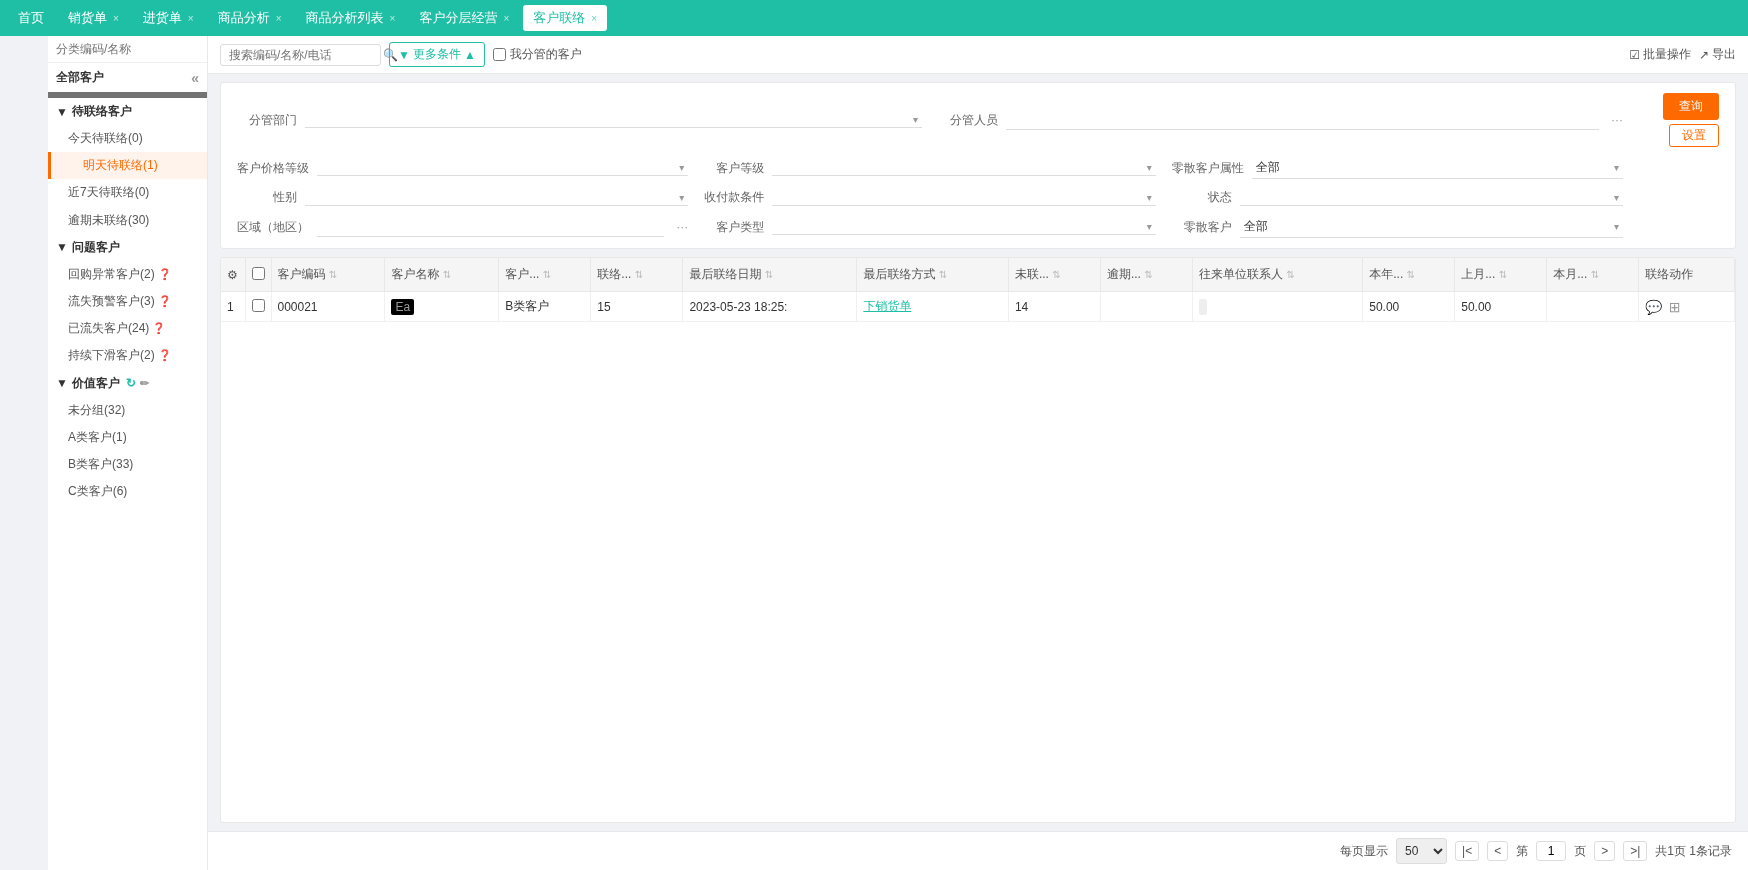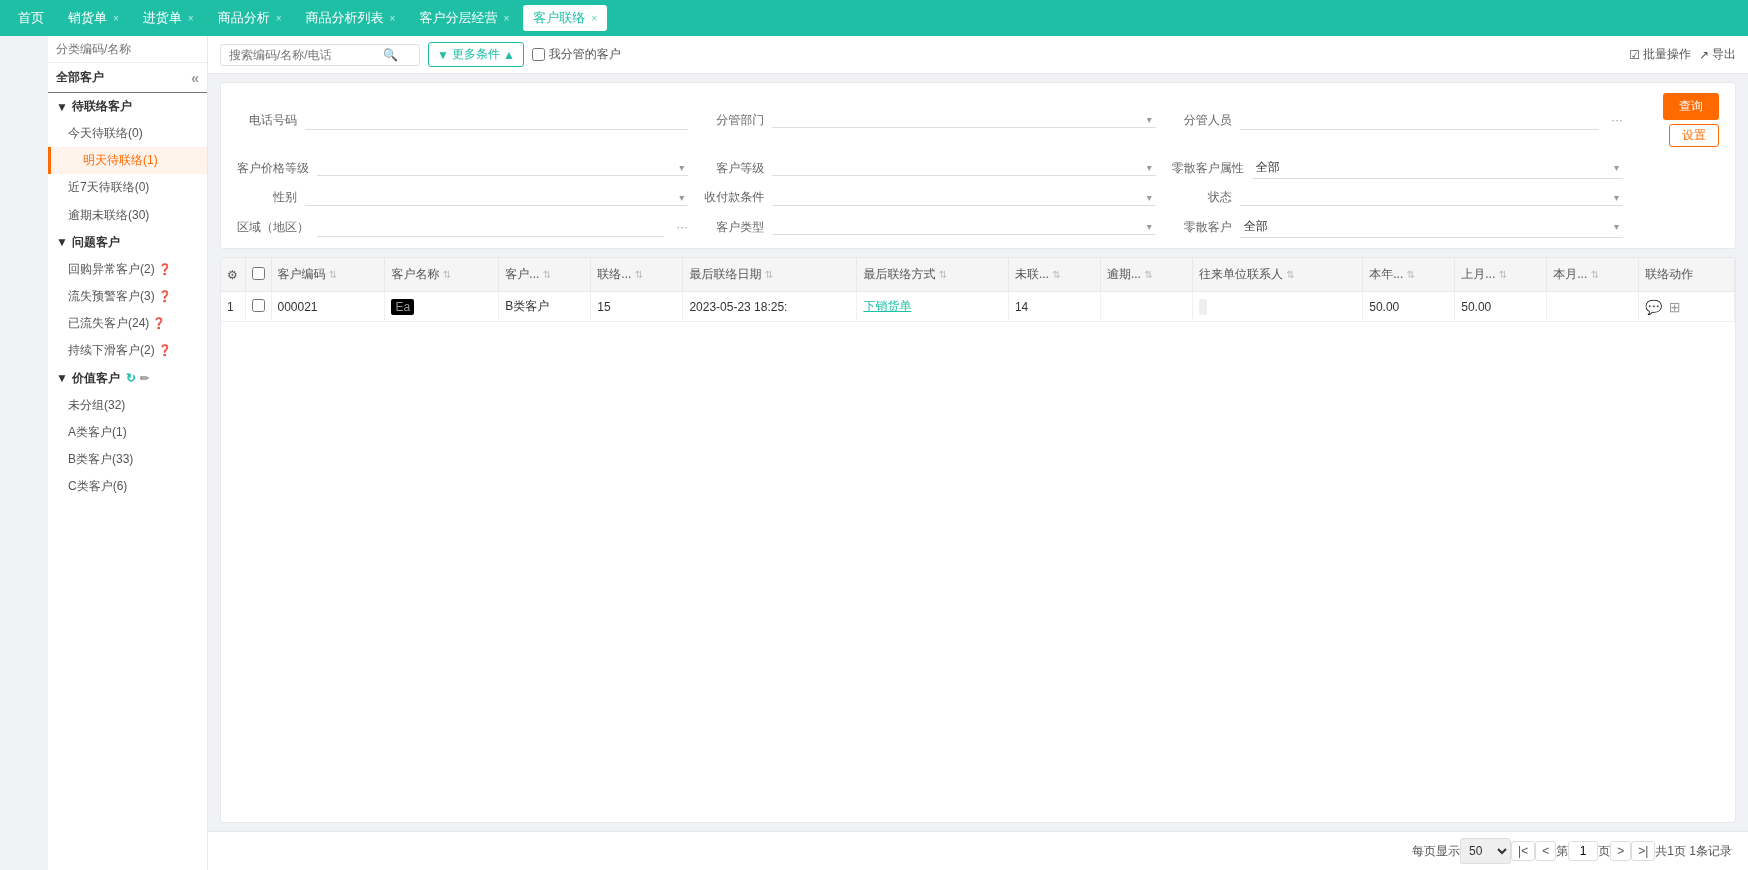--- a/index.html
+++ b/index.html
@@ -60,21 +60,21 @@
       font-size: 12px;
       color: #999;
     }
     .sidebar-header {
       display: flex;
       align-items: center;
       justify-content: space-between;
       padding: 6px 8px;
       font-weight: bold;
       font-size: 12px;
-      border-bottom: 1px solid #737373;
+      border-bottom: 6px solid #737373;
     }
     .sidebar-header .collapse-btn { cursor: pointer; color: #999; font-size: 14px; }
     .sidebar-group-title {
       padding: 5px 8px;
       color: #333;
       font-size: 12px;
       font-weight: bold;
       cursor: pointer;
       display: flex;
       align-items: center;
@@ -108,21 +108,21 @@
       gap: 8px;
     }
     .search-box {
       display: flex;
       align-items: center;
       border: 1px solid #ddd;
       border-radius: 3px;
       padding: 3px 8px;
       background: #fff;
       gap: 4px;
-      width: 200px;
+      width: 161px;
     }
     .search-box input {
       border: none;
       outline: none;
       font-size: 12px;
       color: #999;
       width: 150px;
     }
     .more-filters {
       display: flex;
@@ -284,21 +284,21 @@
     .action-icon { color: #999; cursor: pointer; font-size: 14px; }
 
     
     .table-footer {
       background: #fff;
       border-top: 1px solid #e8e8e8;
       padding: 6px 16px;
       display: flex;
       align-items: center;
       justify-content: flex-end;
-      gap: 0;
+      gap: 8px;
       font-size: 12px;
       color: #555;
     }
     .page-size-select {
       border: 1px solid #ddd;
       border-radius: 3px;
       padding: 4px 4px;
       font-size: 12px;
       color: #333;
     }
@@ -449,24 +449,20 @@
         <div class="btn-export">
           <span>↗</span>
           <span>导出</span>
         </div>
       </div>
     </div>
 
     <div class="filter-panel">
 
       <div class="filter-row">
-        <div class="filter-item">
-          <span class="filter-label">电话号码</span>
-          <input class="filter-input" type="text" style="">
-        </div>
         <div class="filter-item">
           <span class="filter-label">分管部门</span>
           <div class="filter-select">
             <span></span>
             <span class="chevron">▾</span>
           </div>
         </div>
         <div class="filter-item">
           <span class="filter-label">分管人员</span>
           <input class="filter-input" type="text" style="">

